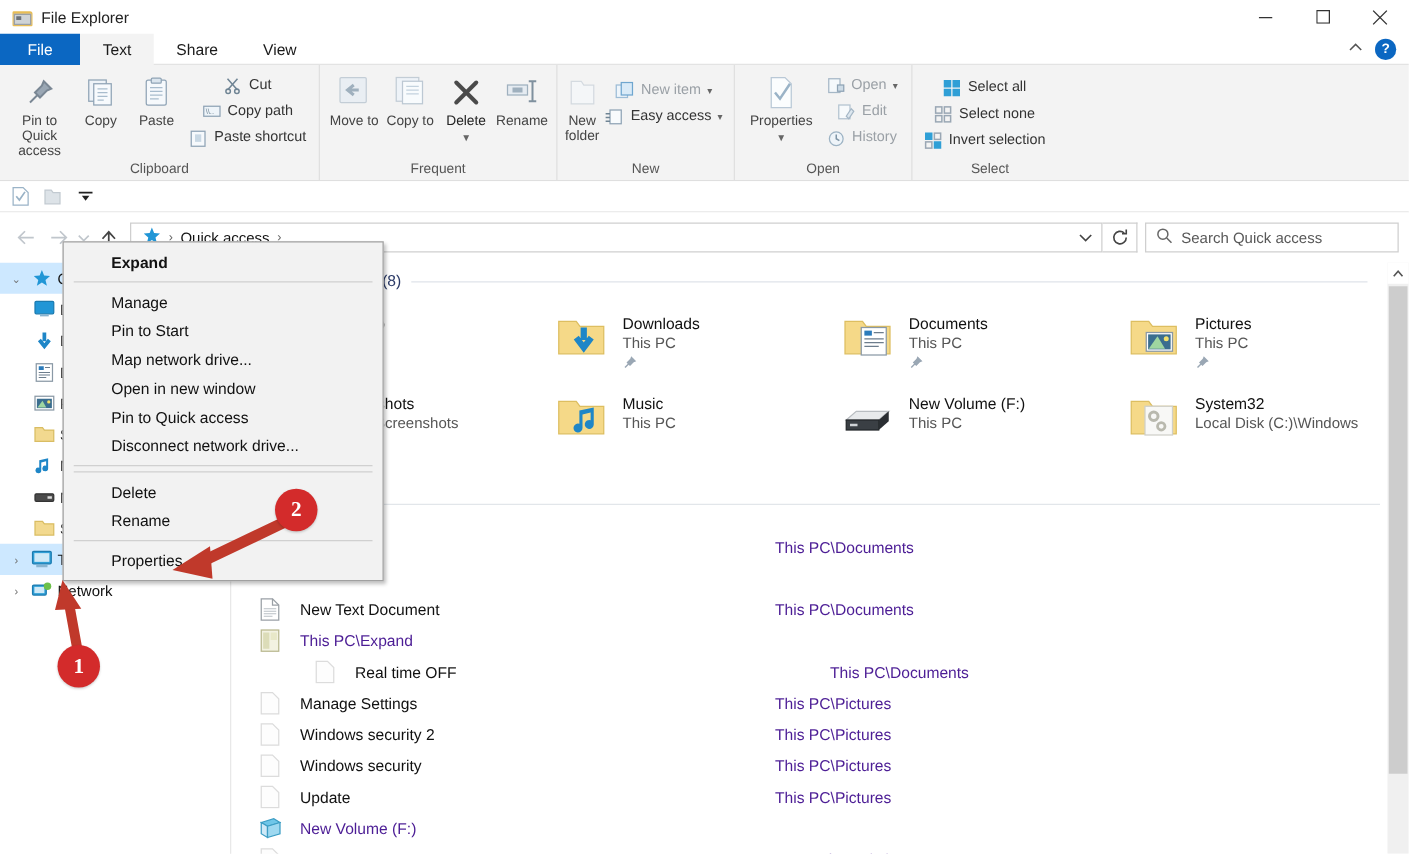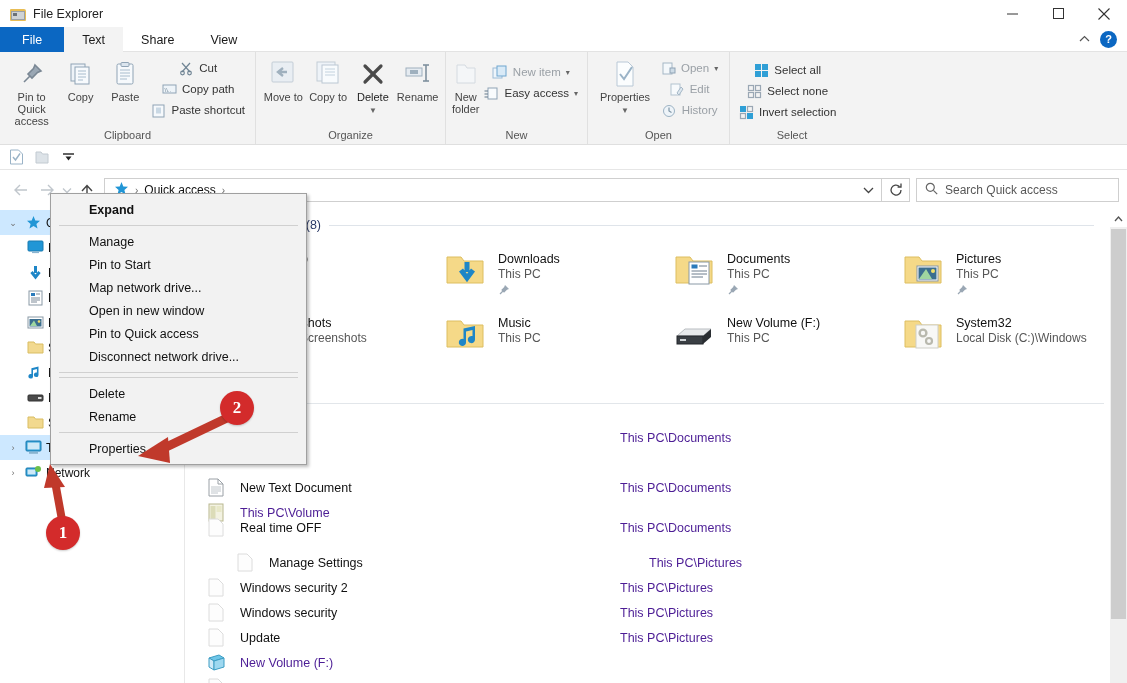--- a/index.html
+++ b/index.html
@@ -340,21 +340,21 @@
               <rect x="2" y="7" width="16" height="8" fill="#e5ebf1" stroke="#9fb0be"></rect>
               <rect x="6" y="9" width="8" height="4" fill="#9fb0be"></rect>
               <line x1="22" y1="4" x2="22" y2="20" stroke="#7f909e" stroke-width="1.6"></line>
               <line x1="19" y1="4" x2="25" y2="4" stroke="#7f909e" stroke-width="1.6"></line>
               <line x1="19" y1="20" x2="25" y2="20" stroke="#7f909e" stroke-width="1.6"></line>
             </svg>
         </div>
         <span>Rename</span>
       </div>
     </div>
-    <div class="rgroup-label">Organize</div>
+    <div class="rgroup-label">Frequent</div>
   </div>
 
   <div class="rgroup" style="width:142px;">
     <div class="rgroup-body">
       <div class="bigbtn">
         <div class="ic">
           <svg width="26" height="26" viewBox="0 0 26 26">
               <path d="M4 4 h8 l2 3 h8 v15 h-18 z" fill="#f4f6f8" stroke="#d4dae0"></path>
             </svg>
         </div>
@@ -855,34 +855,34 @@
     </div>
 
     <div class="filerow" style="top:290px;">
       <div class="fi">
         <svg width="16" height="19" viewBox="0 0 16 19">
             <rect x="1" y="1" width="14" height="17" fill="#f3f2e2" stroke="#b9b88f"></rect>
             <rect x="2.5" y="3" width="5" height="13" fill="#dcdcb8"></rect>
             <rect x="8.5" y="3" width="5" height="6" fill="#e8e8c8"></rect>
           </svg>
       </div>
-      <div class="floc">This PC\Volume</div>
-    </div>
-
-    <div class="filerow" style="top:305px;">
+      <div class="floc">This PC\Expand</div>
+    </div>
+
+    <div class="filerow" style="top:315px;padding-left:44px;">
       <div class="fi">
         <svg width="16" height="19" viewBox="0 0 16 19">
             <path d="M1 1 h9 l5 5 v12 h-14 z" fill="#fdfdfd" stroke="#dcdcdc"></path>
           </svg>
       </div>
       <div class="fname">Real time OFF</div>
       <div class="floc">This PC\Documents</div>
     </div>
 
-    <div class="filerow" style="top:340px;padding-left:29px;">
+    <div class="filerow" style="top:340px;">
       <div class="fi">
         <svg width="16" height="19" viewBox="0 0 16 19">
             <path d="M1 1 h9 l5 5 v12 h-14 z" fill="#fdfdfd" stroke="#dcdcdc"></path>
           </svg>
       </div>
       <div class="fname">Manage Settings</div>
       <div class="floc">This PC\Pictures</div>
     </div>
 
     <div class="filerow" style="top:365px;">

